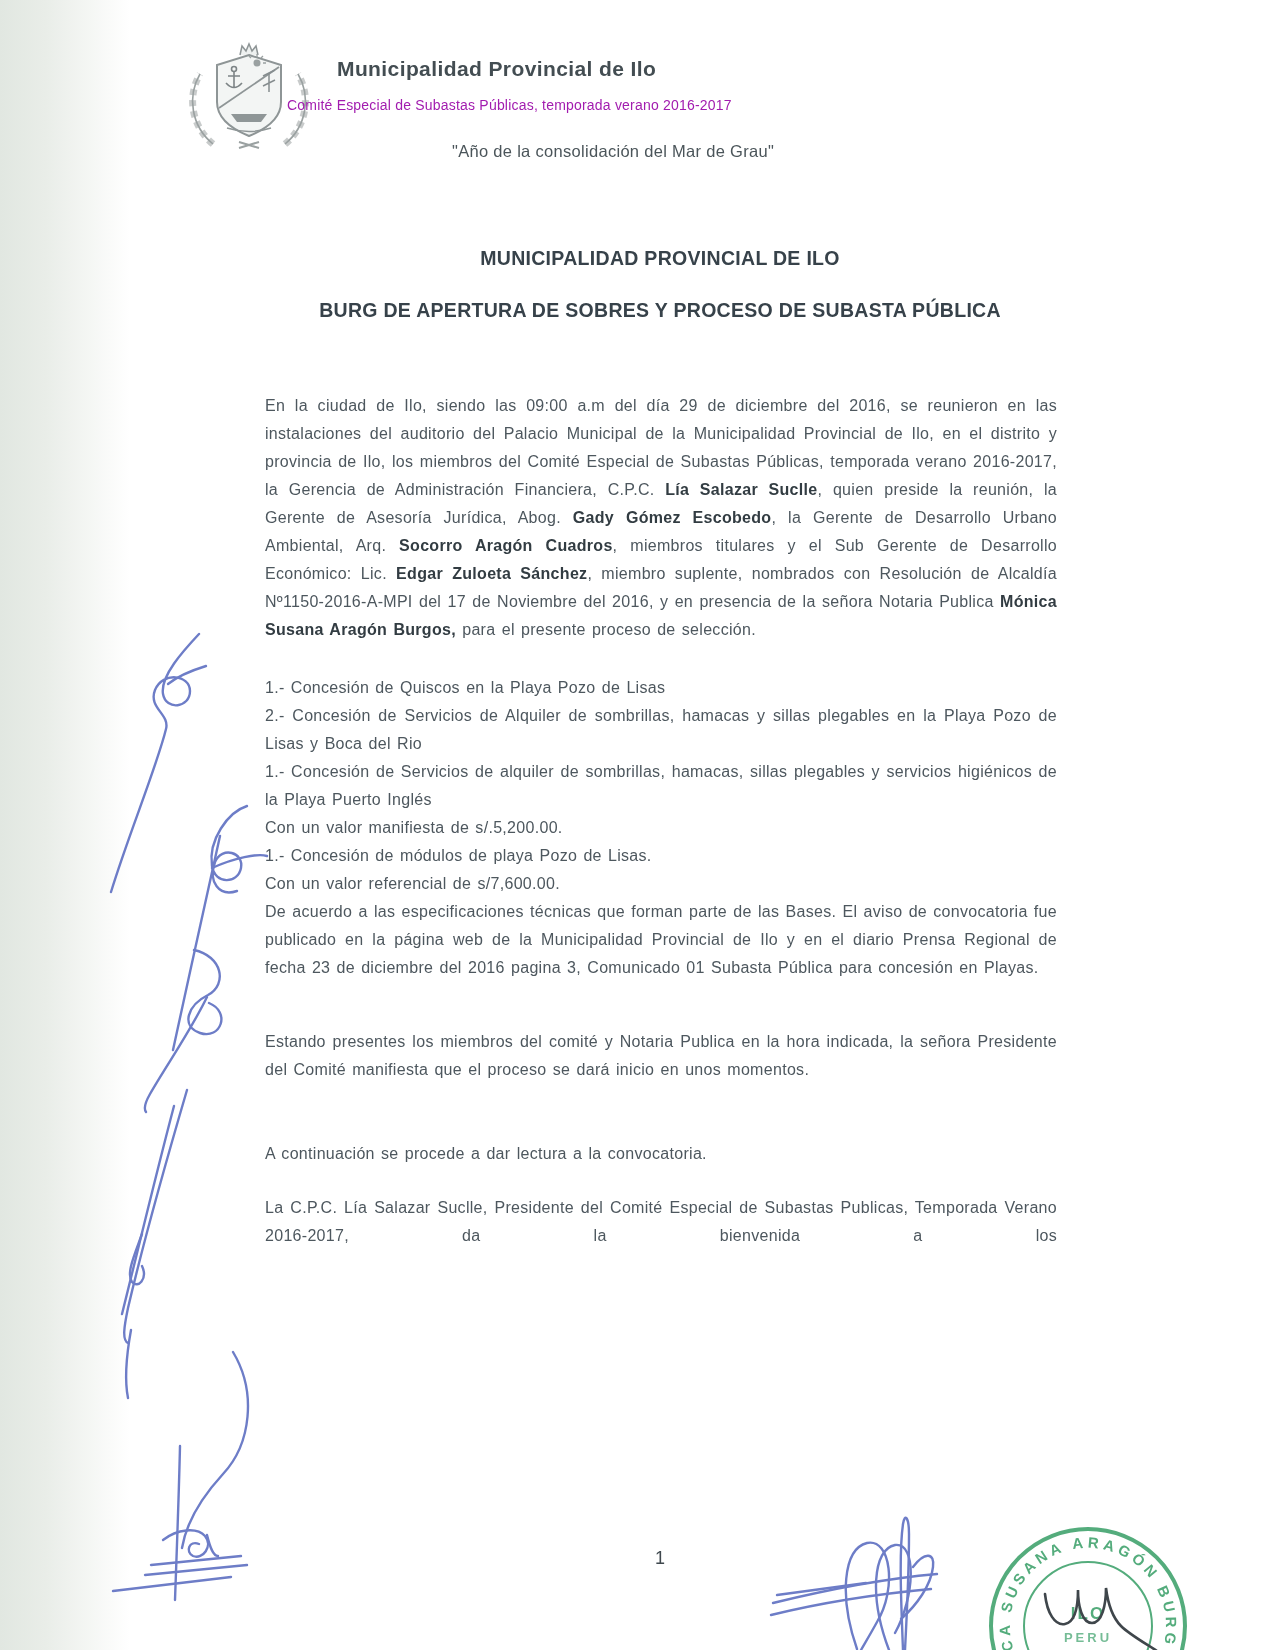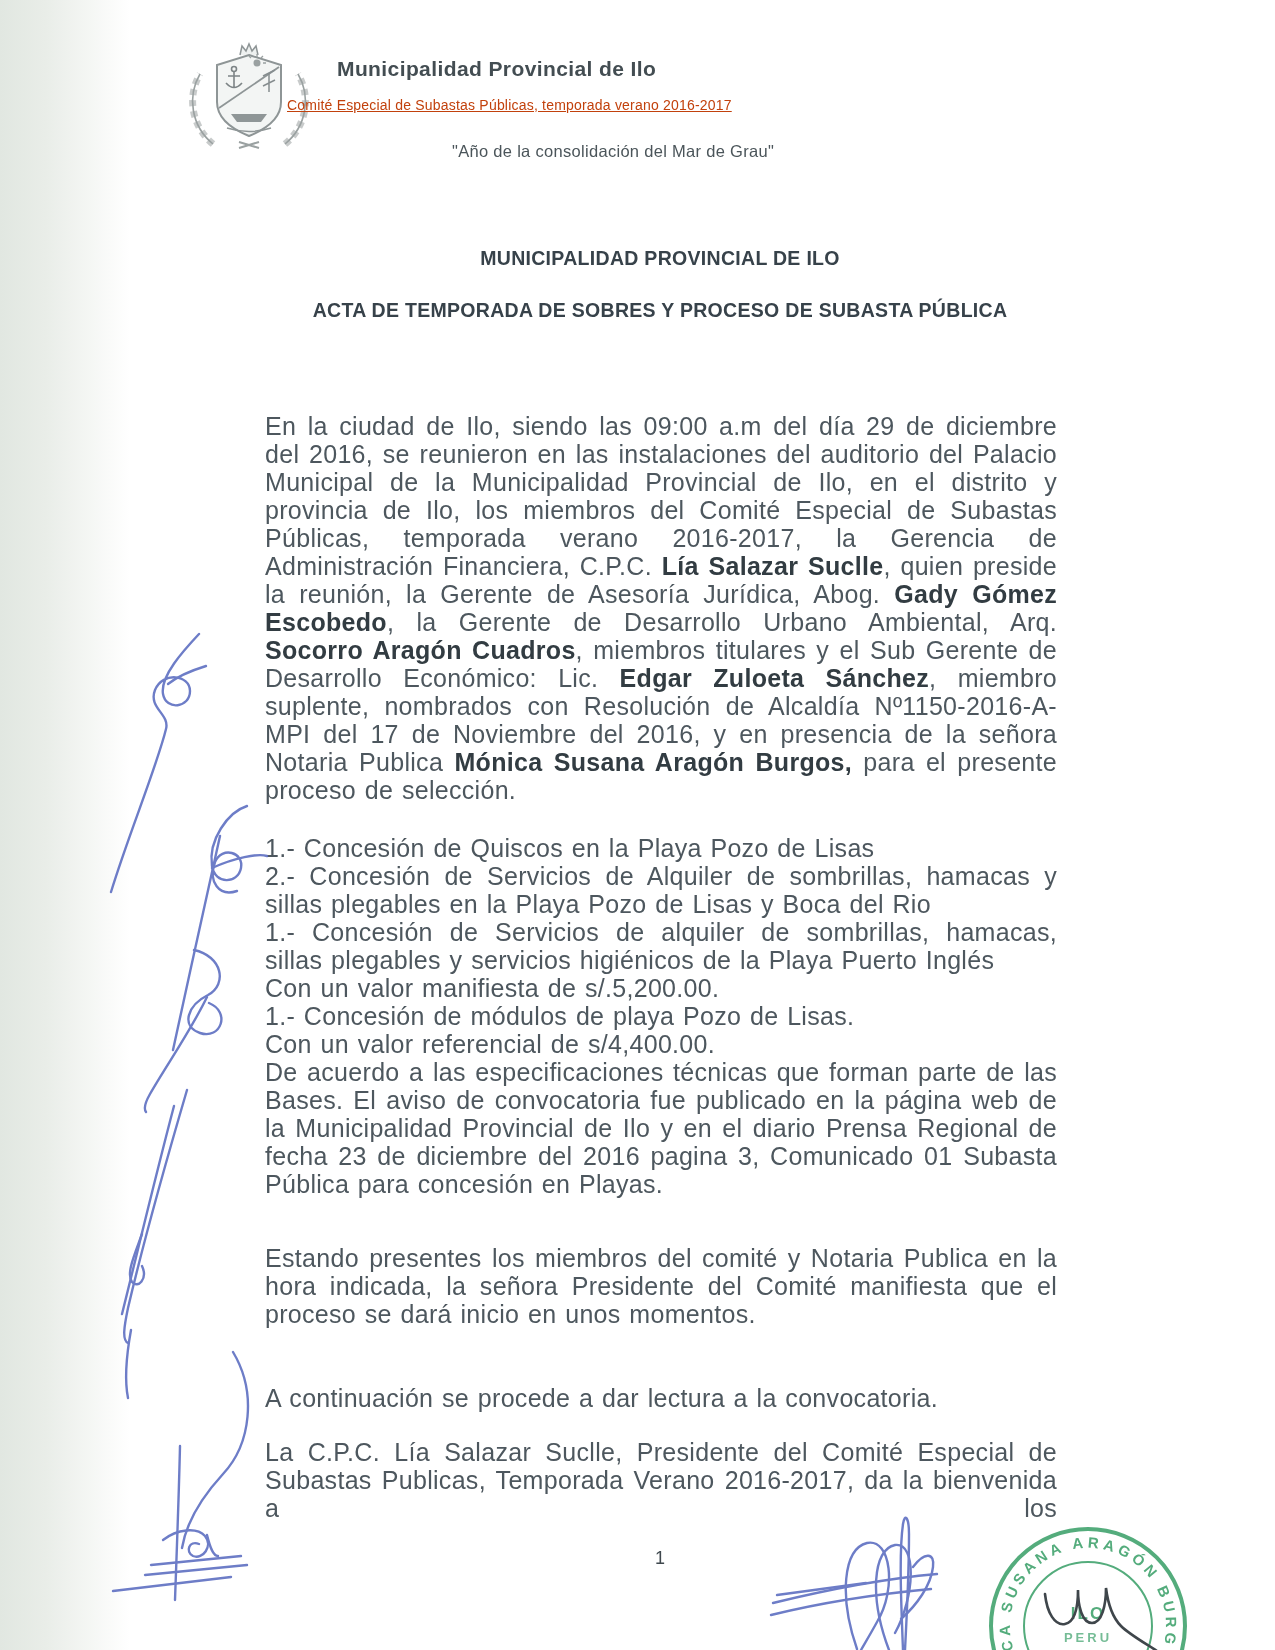--- a/index.html
+++ b/index.html
@@ -10,34 +10,34 @@
   .scan-edge{
     position:absolute;left:0;top:0;bottom:0;width:130px;
     background:linear-gradient(to right,#e1e7e1 0%,#e9ede8 35%,rgba(255,255,255,0) 100%);
   }
   .org-name{
     position:absolute;left:337px;top:57px;
     font-size:21px;font-weight:bold;color:#434d52;letter-spacing:.4px;
   }
   .org-sub{
     position:absolute;left:287px;top:97px;
-    font-size:14px;color:#c2410c;letter-spacing:.2px;text-decoration:underline;
+    font-size:14px;color:#a21caf;letter-spacing:.2px;
   }
   .motto{
     position:absolute;left:452px;top:142px;
     font-size:16.5px;color:#4b555a;letter-spacing:.3px;
   }
   .doc-title{
     position:absolute;left:265px;width:790px;text-align:center;
     font-weight:bold;color:#37424a;font-size:19.5px;letter-spacing:.3px;
   }
   .t1{top:247px;} .t2{top:299px;} .t3{top:351px;}
   .body-col{
-    position:absolute;left:265px;top:412px;width:792px;
-    color:#4d575e;font-size:25px;line-height:28px;
+    position:absolute;left:265px;top:392px;width:792px;
+    color:#4d575e;font-size:16px;line-height:28px;
     text-align:justify;letter-spacing:.3px;word-spacing:1.5px;
   }
   .body-col p{margin:0;}
   .b{font-weight:bold;color:#323c42;}
   .p-intro{margin-bottom:30px !important;}
   .lots{}
   .p-publication{margin-bottom:46px !important;}
   .p-attendance{margin-bottom:56px !important;}
   .p-reading{margin-bottom:26px !important;}
   .p-welcome{margin-bottom:0 !important;text-align-last:justify;}
@@ -82,31 +82,31 @@
       <path d="M48,72 L84,72 L78,80 L54,80 Z" fill="#8f9697"></path>
       <path d="M44,86 Q66,93 88,86" stroke="#8f9697" fill="none" stroke-width="1.5"></path>
     </g>
   </svg>
 
   <div class="org-name">Municipalidad Provincial de Ilo</div>
   <div class="org-sub">Comité Especial de Subastas Públicas, temporada  verano 2016-2017</div>
   <div class="motto">"Año de la consolidación del Mar de Grau"</div>
 
   <div class="doc-title t1">MUNICIPALIDAD PROVINCIAL DE ILO</div>
-  <div class="doc-title t2">ACTA DE TEMPORADA DE SOBRES Y PROCESO DE SUBASTA PÚBLICA</div>
+  <div class="doc-title t2">BURG DE APERTURA DE SOBRES Y PROCESO DE SUBASTA PÚBLICA</div>
 
   <div class="body-col">
     <p class="p-intro"><span>En la ciudad de Ilo, siendo las 09:00 a.m del día 29 de diciembre del 2016, se reunieron en las instalaciones del auditorio del Palacio Municipal de la Municipalidad Provincial de Ilo, en el distrito y provincia de Ilo, los miembros del Comité Especial de Subastas Públicas, temporada verano 2016-2017, la Gerencia de Administración Financiera, C.P.C. </span><span class="b">Lía Salazar Suclle</span><span>, quien preside la reunión, la Gerente de Asesoría Jurídica, Abog. </span><span class="b">Gady Gómez Escobedo</span><span>, la Gerente de Desarrollo Urbano Ambiental, Arq. </span><span class="b">Socorro Aragón Cuadros</span><span>, miembros titulares y el Sub Gerente de Desarrollo Económico: Lic. </span><span class="b">Edgar Zuloeta Sánchez</span><span>, miembro suplente, nombrados con Resolución de Alcaldía Nº1150-2016-A-MPI del 17 de Noviembre del 2016, y en presencia de la señora Notaria Publica </span><span class="b">Mónica Susana Aragón Burgos,</span><span> para el presente proceso de selección.</span></p>
     <div class="lots">
         <div>1.- Concesión de Quiscos en la Playa Pozo de Lisas</div>
         <div>2.- Concesión de Servicios de Alquiler de sombrillas, hamacas y sillas plegables en la Playa Pozo de Lisas y Boca del Rio</div>
         <div>1.- Concesión de Servicios de alquiler de sombrillas, hamacas, sillas plegables y servicios higiénicos de la Playa Puerto Inglés</div>
         <div>Con un valor manifiesta de s/.5,200.00.</div>
         <div>1.- Concesión de módulos de playa Pozo de Lisas.</div>
-        <div>Con un valor referencial de s/4,400.00.</div>
+        <div>Con un valor referencial de s/7,600.00.</div>
       </div>
     <p class="p-publication">De acuerdo a las especificaciones técnicas que forman parte de las Bases. El aviso de convocatoria fue publicado en la página web de la Municipalidad Provincial de Ilo y en el diario Prensa Regional de fecha 23 de diciembre del 2016 pagina 3, Comunicado 01 Subasta Pública para concesión en Playas.</p>
     <p class="p-attendance">Estando presentes los miembros del comité y Notaria Publica en la hora indicada, la señora Presidente del Comité manifiesta que el proceso se dará inicio en unos momentos.</p>
     <p class="p-reading">A continuación se procede a dar lectura a la convocatoria.</p>
     <p class="p-welcome">La C.P.C. Lía Salazar Suclle, Presidente del Comité Especial de Subastas Publicas, Temporada Verano 2016-2017, da la bienvenida a los</p>
   </div>
 
   <div class="page-number">1</div>
 
   <svg class="overlay" width="1275" height="1650" viewBox="0 0 1275 1650">

